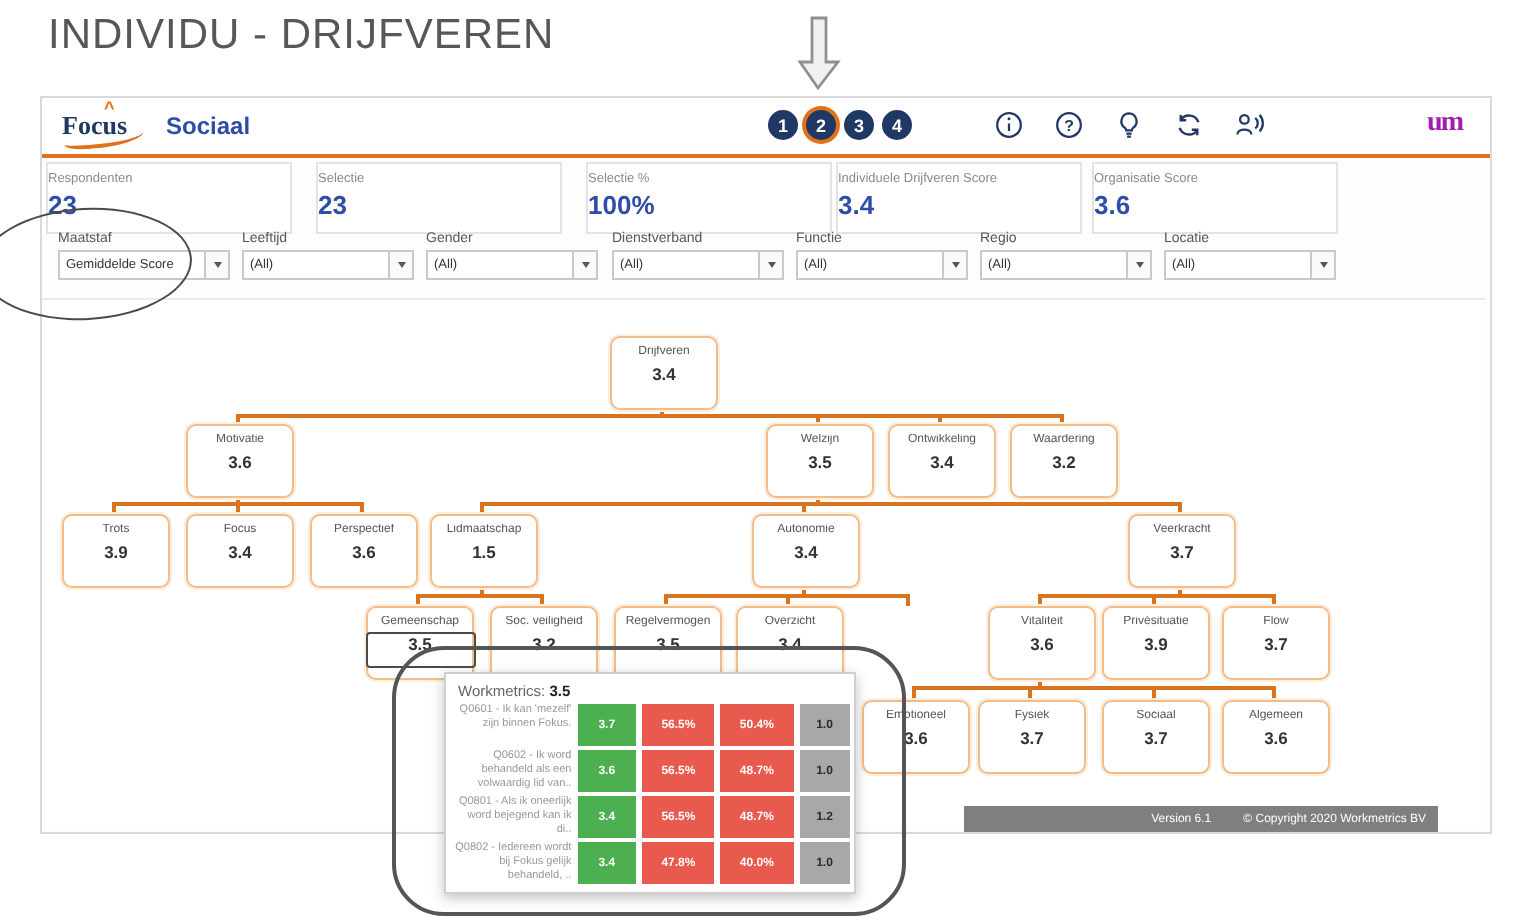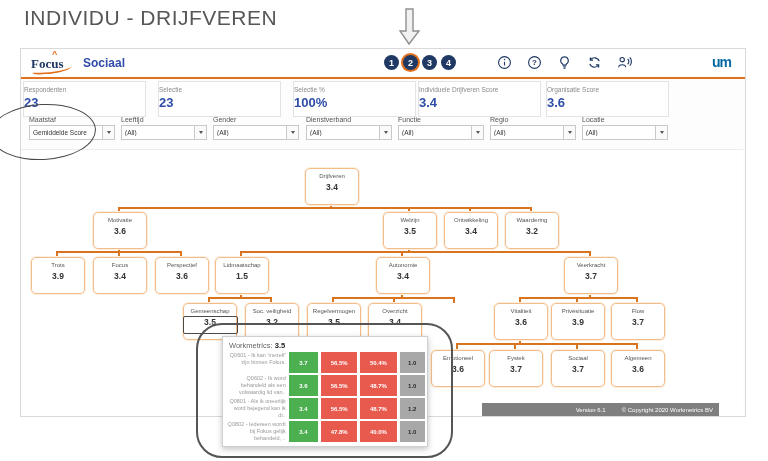--- a/index.html
+++ b/index.html
@@ -21,21 +21,21 @@
   .logo{position:absolute;left:10px;top:5px;width:42px;height:18px;}
   .logo-text{font-family:"Liberation Serif","DejaVu Serif",serif;font-weight:bold;font-size:13px;color:var(--navy);}
   .logo-caret{position:absolute;left:21px;top:-5px;color:var(--accent);font-size:9px;font-weight:bold;}
   .logo-swoosh{position:absolute;left:1px;bottom:-2px;width:40px;height:6px;border-bottom:2px solid var(--accent);border-radius:0 0 70% 30%/0 0 7px 3px;transform:rotate(-4deg);}
   .section-title{position:absolute;left:62px;top:7px;font-size:12px;font-weight:bold;color:var(--blue);}
   .steps{position:absolute;left:363px;top:6px;display:flex;gap:4px;}
   .step{width:15px;height:15px;border-radius:50%;background:var(--navy);color:#fff;font-size:9px;font-weight:bold;display:flex;align-items:center;justify-content:center;}
   .step.active{box-shadow:0 0 0 2px var(--accent);}
   .hicons{position:absolute;left:476px;top:6px;display:flex;gap:15px;}
   .hicons svg{display:block;}
-  .brand{position:absolute;right:14px;top:5px;font-size:14px;font-weight:bold;color:#0369a1;letter-spacing:-1px;font-family:Liberation Sans, sans-serif;}
+  .brand{position:absolute;right:14px;top:5px;font-size:14px;font-weight:bold;color:#a21caf;letter-spacing:-1px;font-family:Liberation Serif, serif;}
 
   
   .stat-box{position:absolute;top:32px;width:121px;height:34px;background:#fff;border:1px solid #e3e3e3;text-align:left;}
   .stat-label{font-size:6.5px;color:#8a8a8a;margin-top:4px;}
   .stat-value{font-size:13px;font-weight:bold;color:var(--blue);margin-top:2px;}
 
   
   .filter{position:absolute;top:67px;width:86px;}
   .f-label{font-size:7px;color:#555;margin-bottom:2px;}
   .dd{height:13px;border:1px solid #c9c9c9;background:#fff;display:flex;align-items:center;position:relative;}

